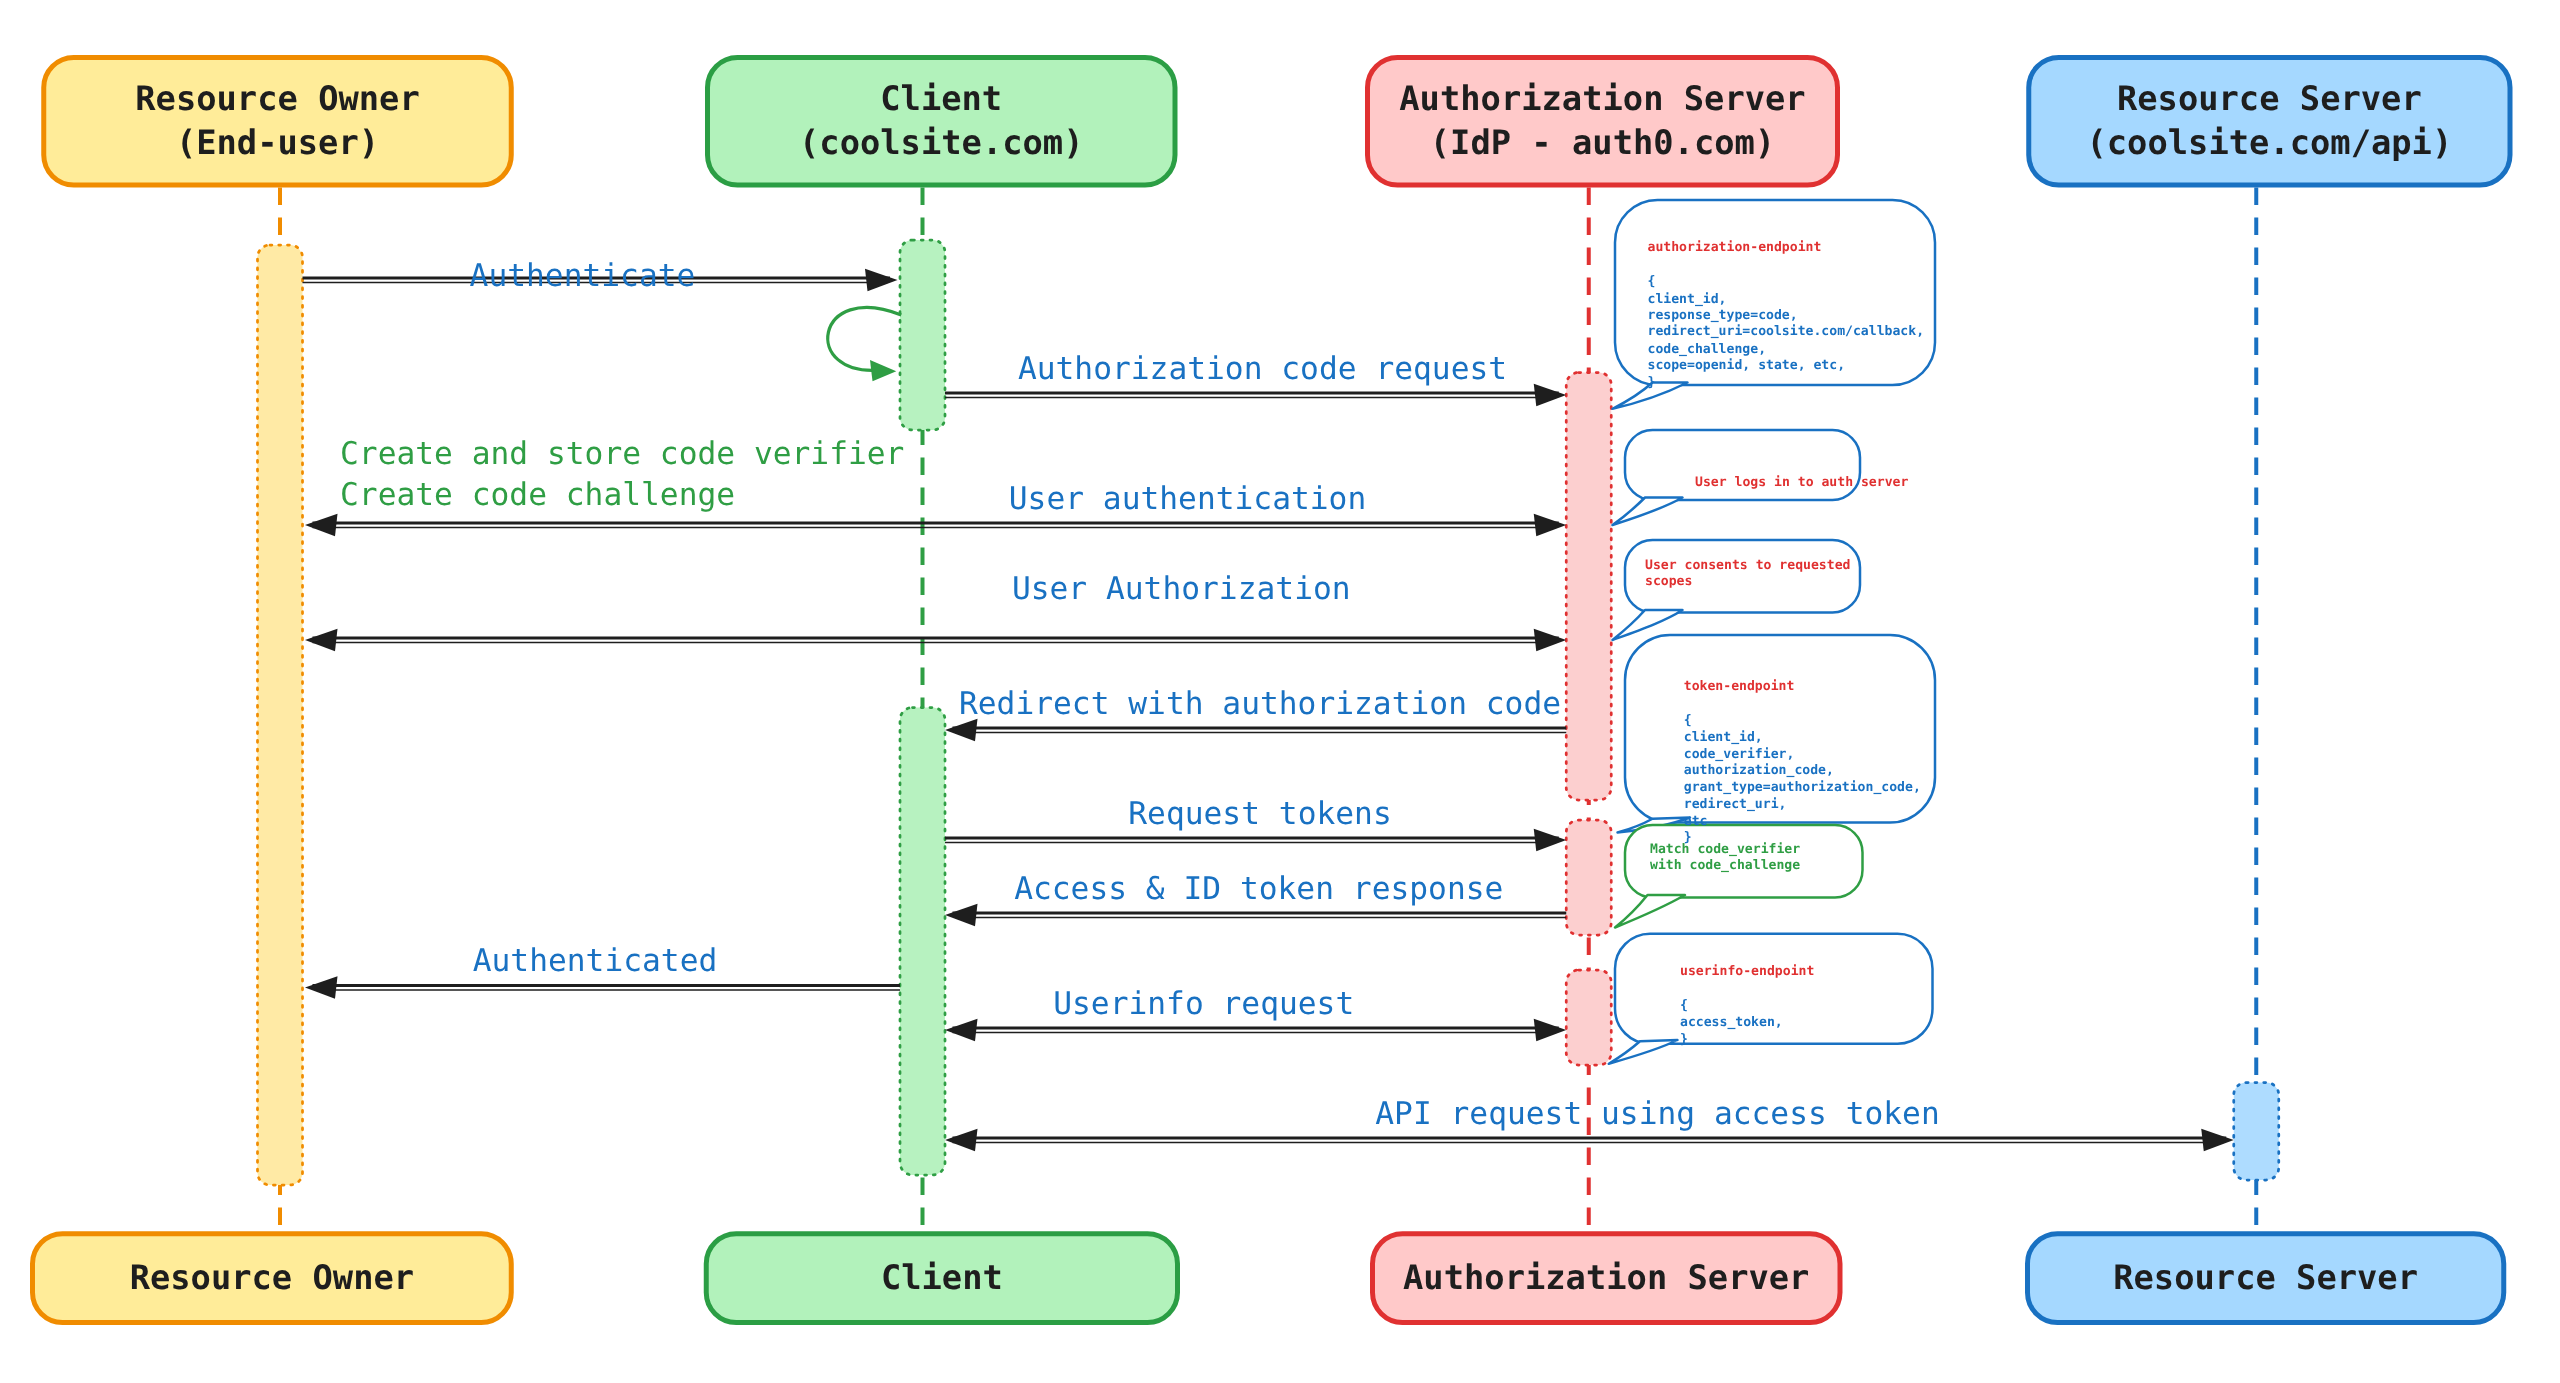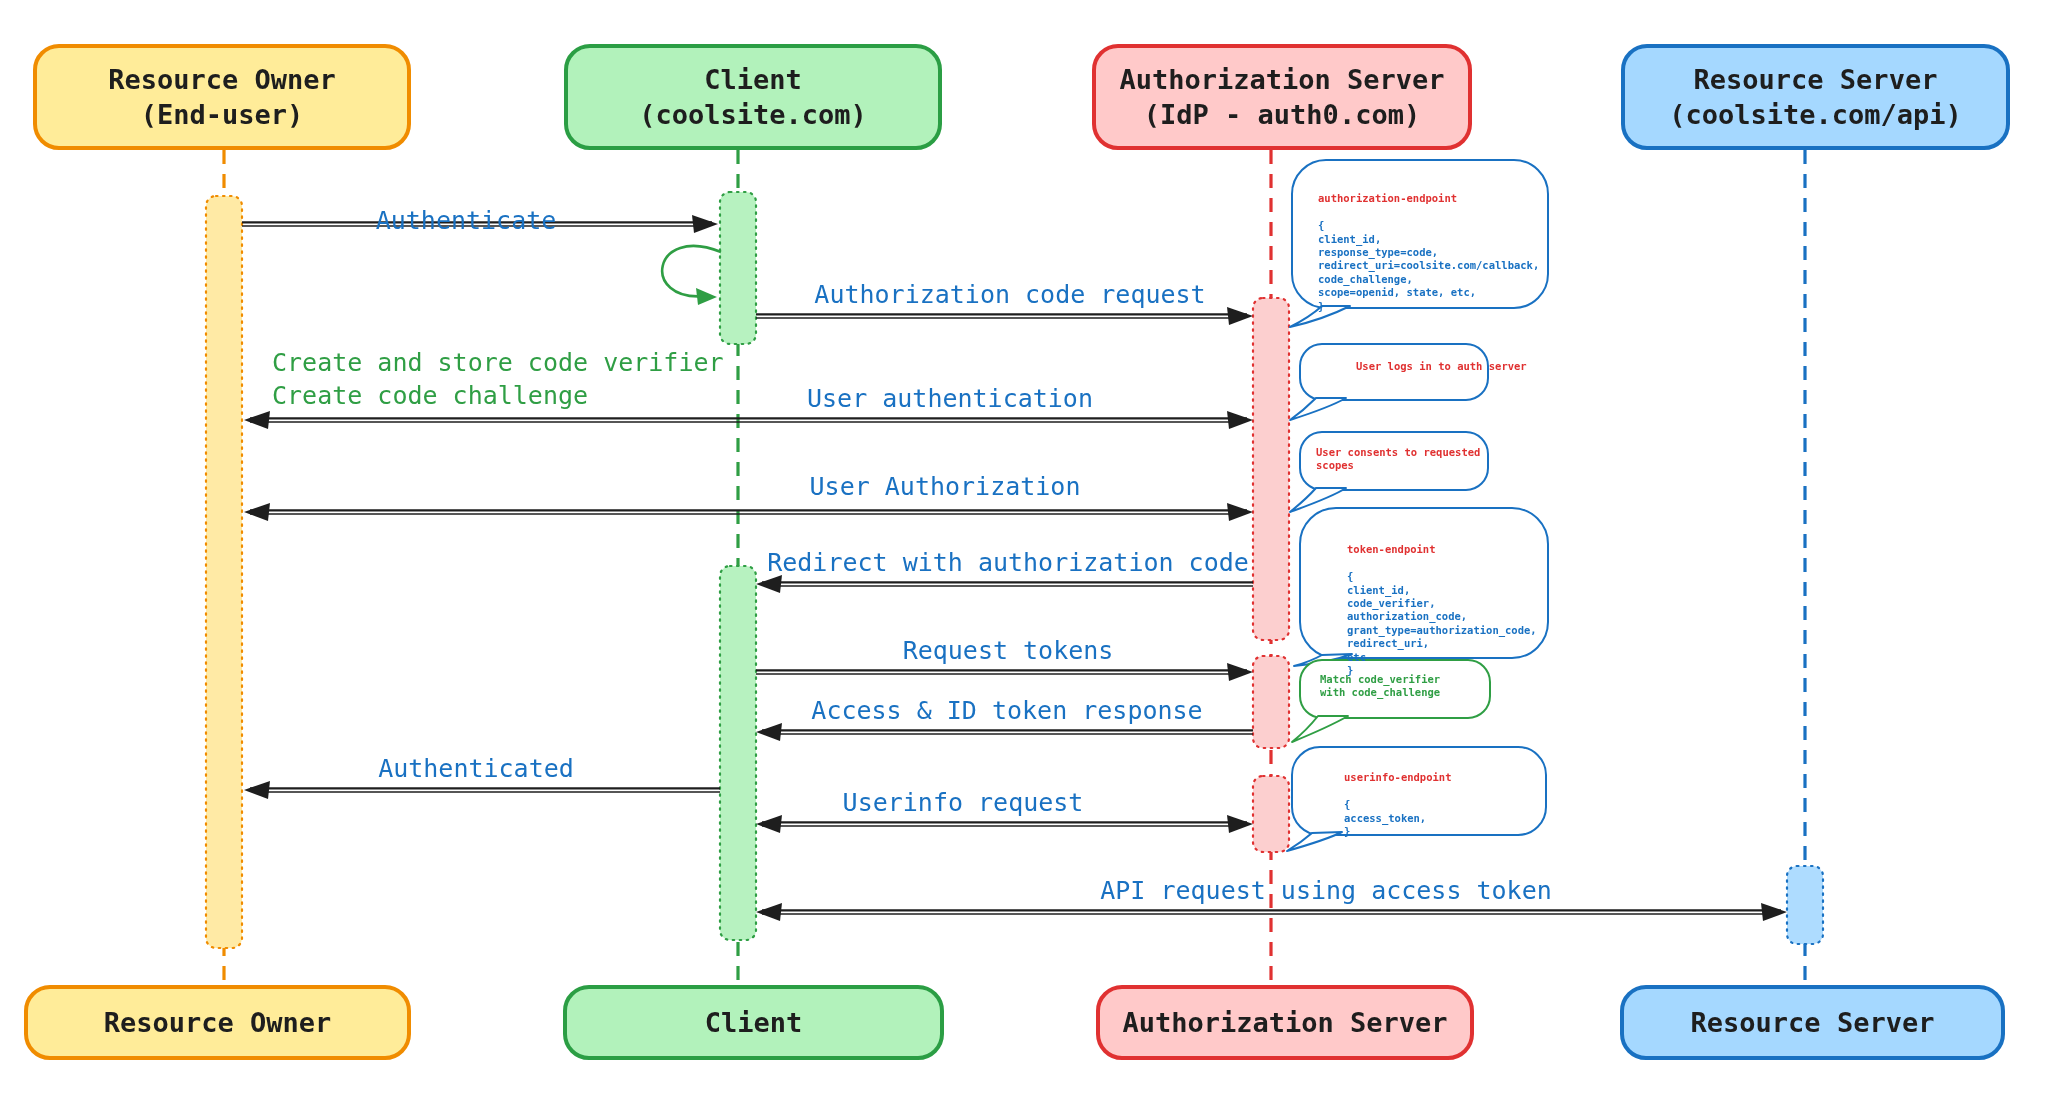--- a/index.html
+++ b/index.html
@@ -168,42 +168,42 @@
 (coolsite.com/api)</span></div>
 
   <div class="actor-box actor-yellow" style="left:24px;top:985px;width:387px;height:75px;"><span>Resource Owner</span></div>
   <div class="actor-box actor-green" style="left:563px;top:985px;width:381px;height:75px;"><span>Client</span></div>
   <div class="actor-box actor-red" style="left:1096px;top:985px;width:378px;height:75px;"><span>Authorization Server</span></div>
   <div class="actor-box actor-blue" style="left:1620px;top:985px;width:385px;height:75px;"><span>Resource Server</span></div>
 
   <div class="msg" style="left:316px;top:188px;width:300px;margin-top:18px;">Authenticate</div>
   <div class="msg" style="left:810px;top:280px;width:400px;">Authorization code request</div>
   <div class="msg" style="left:750px;top:384px;width:400px;">User authentication</div>
-  <div class="msg" style="left:745px;top:472px;width:400px;">User Authorization</div>
+  <div class="msg" style="left:745px;top:456px;width:400px;">User Authorization</div>
   <div class="msg" style="left:758px;top:548px;width:500px;">Redirect with authorization code</div>
   <div class="msg" style="left:808px;top:636px;width:400px;">Request tokens</div>
   <div class="msg" style="left:757px;top:696px;width:500px;">Access &amp; ID token response</div>
   <div class="msg" style="left:326px;top:754px;width:300px;">Authenticated</div>
   <div class="msg" style="left:763px;top:788px;width:400px;">Userinfo request</div>
   <div class="msg" style="left:1076px;top:876px;width:500px;">API request using access token</div>
 
   <div class="note" style="left:272px;top:301px;">Create and store code verifier
 Create code challenge</div>
 
   <div class="bubble-text" style="left:1318px;top:179px;">
     <div class="bubble-title">authorization-endpoint</div>
     <div class="bubble-body">{
 client_id,
 response_type=code,
 redirect_uri=coolsite.com/callback,
 code_challenge,
 scope=openid, state, etc,
 }</div>
   </div>
-  <div class="bubble-text bubble-red" style="left:1316px;top:360px;padding-left:40px;">User logs in to auth server</div>
+  <div class="bubble-text bubble-red" style="left:1316px;top:380px;padding-left:40px;">User logs in to auth server</div>
   <div class="bubble-text bubble-red" style="left:1316px;top:446px;">User consents to requested
 scopes</div>
   <div class="bubble-text" style="left:1347px;top:530px;">
     <div class="bubble-title">token-endpoint</div>
     <div class="bubble-body">{
 client_id,
 code_verifier,
 authorization_code,
 grant_type=authorization_code,
 redirect_uri,

